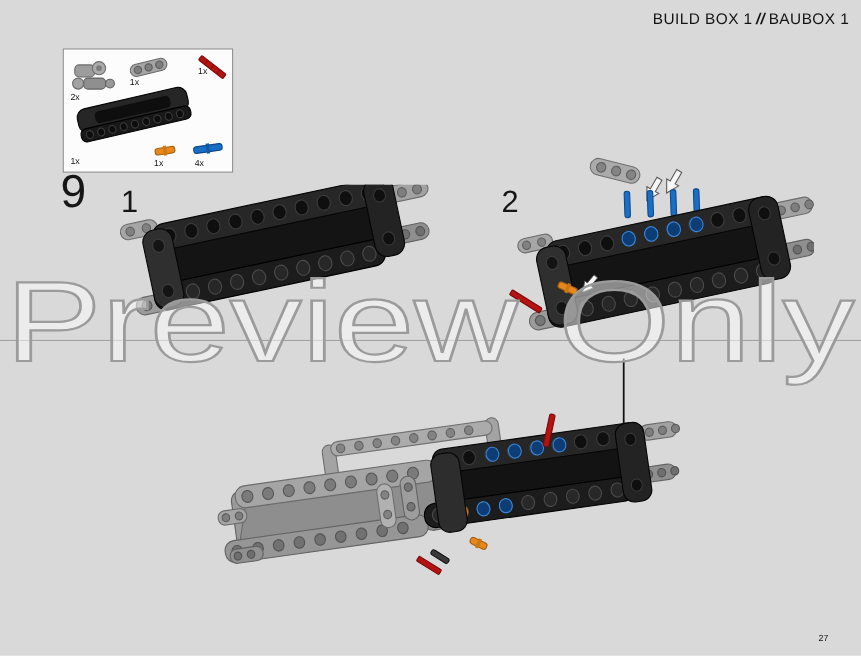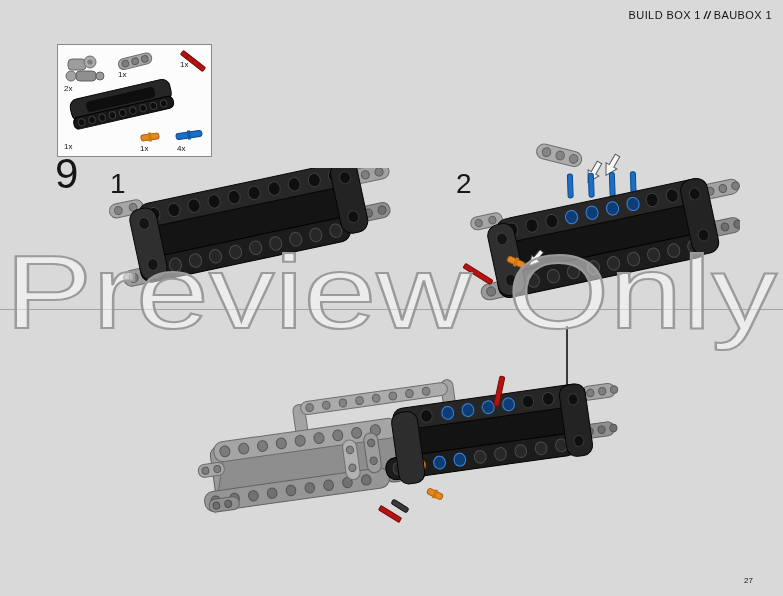--- a/index.html
+++ b/index.html
@@ -1,20 +1,20 @@
 <!DOCTYPE html>
 <html><head>
 <meta charset="utf-8">
 <style>
   * { margin:0; padding:0; box-sizing:border-box; }
   html,body { width:783px; height:596px; }
   body { font-family:"Liberation Sans", sans-serif; background:#ffffff; }
   .page { position:relative; width:783px; height:596px; background:#d9d9d9; overflow:hidden; }
 
-  .header { position:absolute; top:9px; right:11px; font-size:11px; color:#141414; letter-spacing:.4px; z-index:20; }
+  .header { position:absolute; top:9px; right:11px; font-size:14px; color:#141414; letter-spacing:.4px; z-index:20; }
   .header .sep { font-weight:bold; font-style:italic; margin:0 3px; }
 
   .parts-box { position:absolute; left:57px; top:44px; width:155px; height:113px;
                background:#fcfcfc; border:1px solid #8a8a8a; z-index:12; }
   .parts-box svg { position:absolute; left:0; top:0; }
   .parts-box .qty { position:absolute; font-size:8px; color:#111; line-height:1; }
   .q-0 { left:6px;   top:40px; }
   .q-1 { left:60px;  top:26px; }
   .q-2 { left:122px; top:16px; }
   .q-3 { left:6px;   top:98px; }

